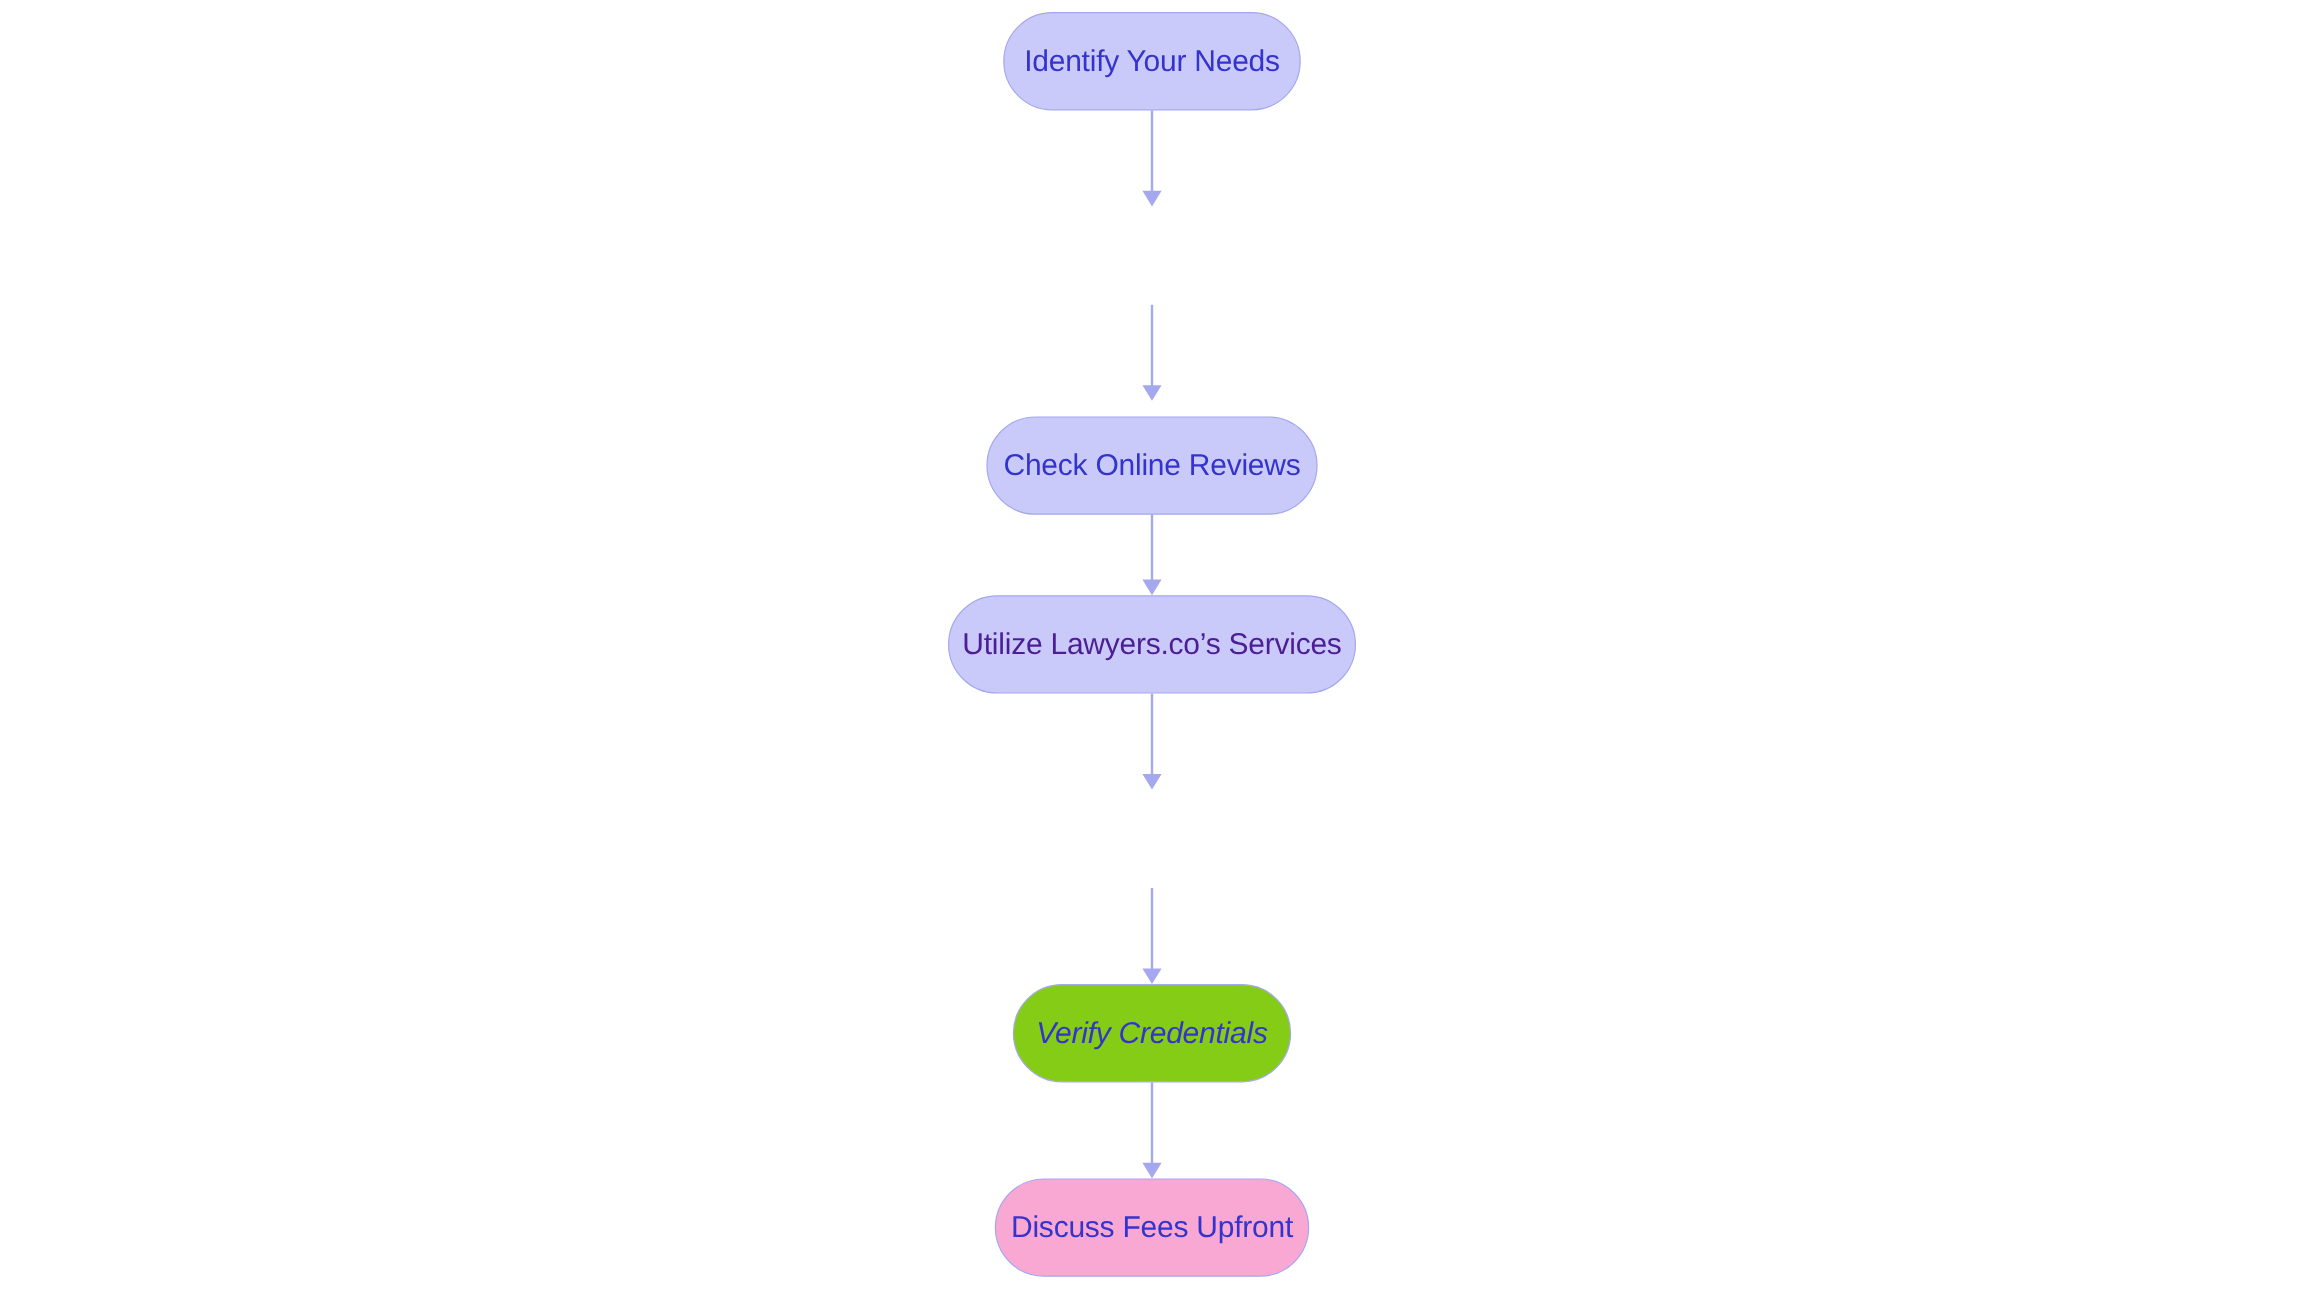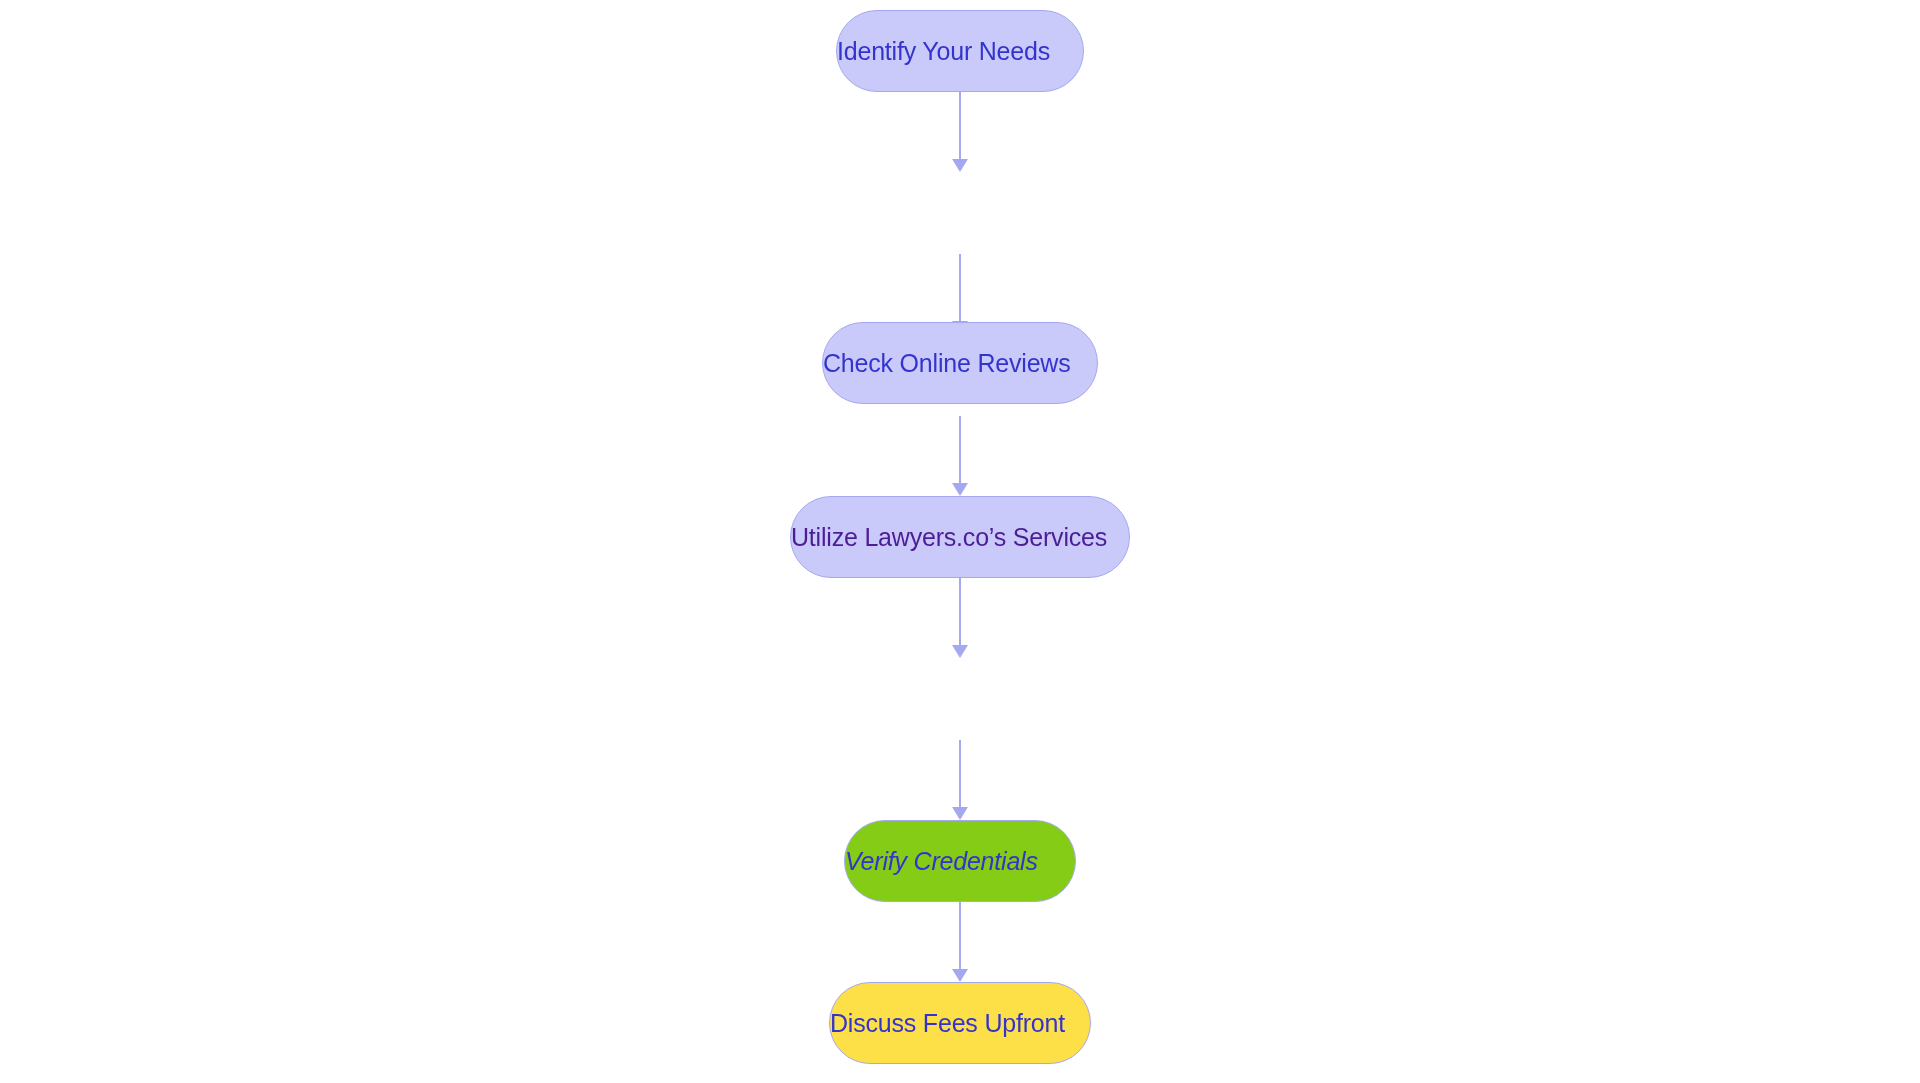--- a/index.html
+++ b/index.html
@@ -21,20 +21,21 @@
     height: 1083px;
     background: #ffffff;
   }
 
   
   .node {
     position: absolute;
     box-sizing: border-box;
     display: flex;
     align-items: center;
+    justify-content: center;
     background: #c9caf9;
     border: 1.6px solid #a5a8ef;
     border-radius: 999px;
     height: 82px;
     transform: translateX(-50%);
     user-select: none;
   }
   .node-label {
     color: #3434cd;
     font-family: "Liberation Sans", sans-serif;
@@ -97,25 +98,25 @@
       <div class="edge-line" style="height: 68px; background: rgb(165, 168, 239);"></div>
       <div class="edge-arrow" style="border-top-color: rgb(165, 168, 239);"></div>
     </div>
     <div class="edge" style="left: 960px; top: 902px; height: 80px;">
       <div class="edge-line" style="height: 68px; background: rgb(165, 168, 239);"></div>
       <div class="edge-arrow" style="border-top-color: rgb(165, 168, 239);"></div>
     </div>
     <div class="node" style="left: 960px; top: 10px; width: 248px; background: rgb(201, 202, 249); border-color: rgb(165, 168, 239);">
       <span class="node-label" style="color: rgb(52, 52, 205);">Identify Your Needs</span>
     </div>
-    <div class="node" style="left: 960px; top: 322px; width: 276px; background: rgb(201, 202, 249); border-color: rgb(165, 168, 239);">
+    <div class="node" style="left: 960px; top: 347px; width: 276px; background: rgb(201, 202, 249); border-color: rgb(165, 168, 239);">
       <span class="node-label" style="color: rgb(52, 52, 205);">Check Online Reviews</span>
     </div>
     <div class="node" style="left: 960px; top: 496px; width: 340px; background: rgb(201, 202, 249); border-color: rgb(165, 168, 239);">
       <span class="node-label" style="color: #4c1d95;">Utilize Lawyers.co’s Services</span>
     </div>
     <div class="node" style="left: 960px; top: 820px; width: 232px; background: #84cc16; border-color: rgb(165, 168, 239); font-style: italic;">
       <span class="node-label" style="color: rgb(52, 52, 205);">Verify Credentials</span>
     </div>
-    <div class="node" style="left: 960px; top: 982px; width: 262px; background: #fde047; border-color: rgb(165, 168, 239);">
+    <div class="node" style="left: 960px; top: 982px; width: 262px; background: #f9a8d4; border-color: rgb(165, 168, 239);">
       <span class="node-label" style="color: rgb(52, 52, 205);">Discuss Fees Upfront</span>
     </div>
   </div>
 
 </body></html>

